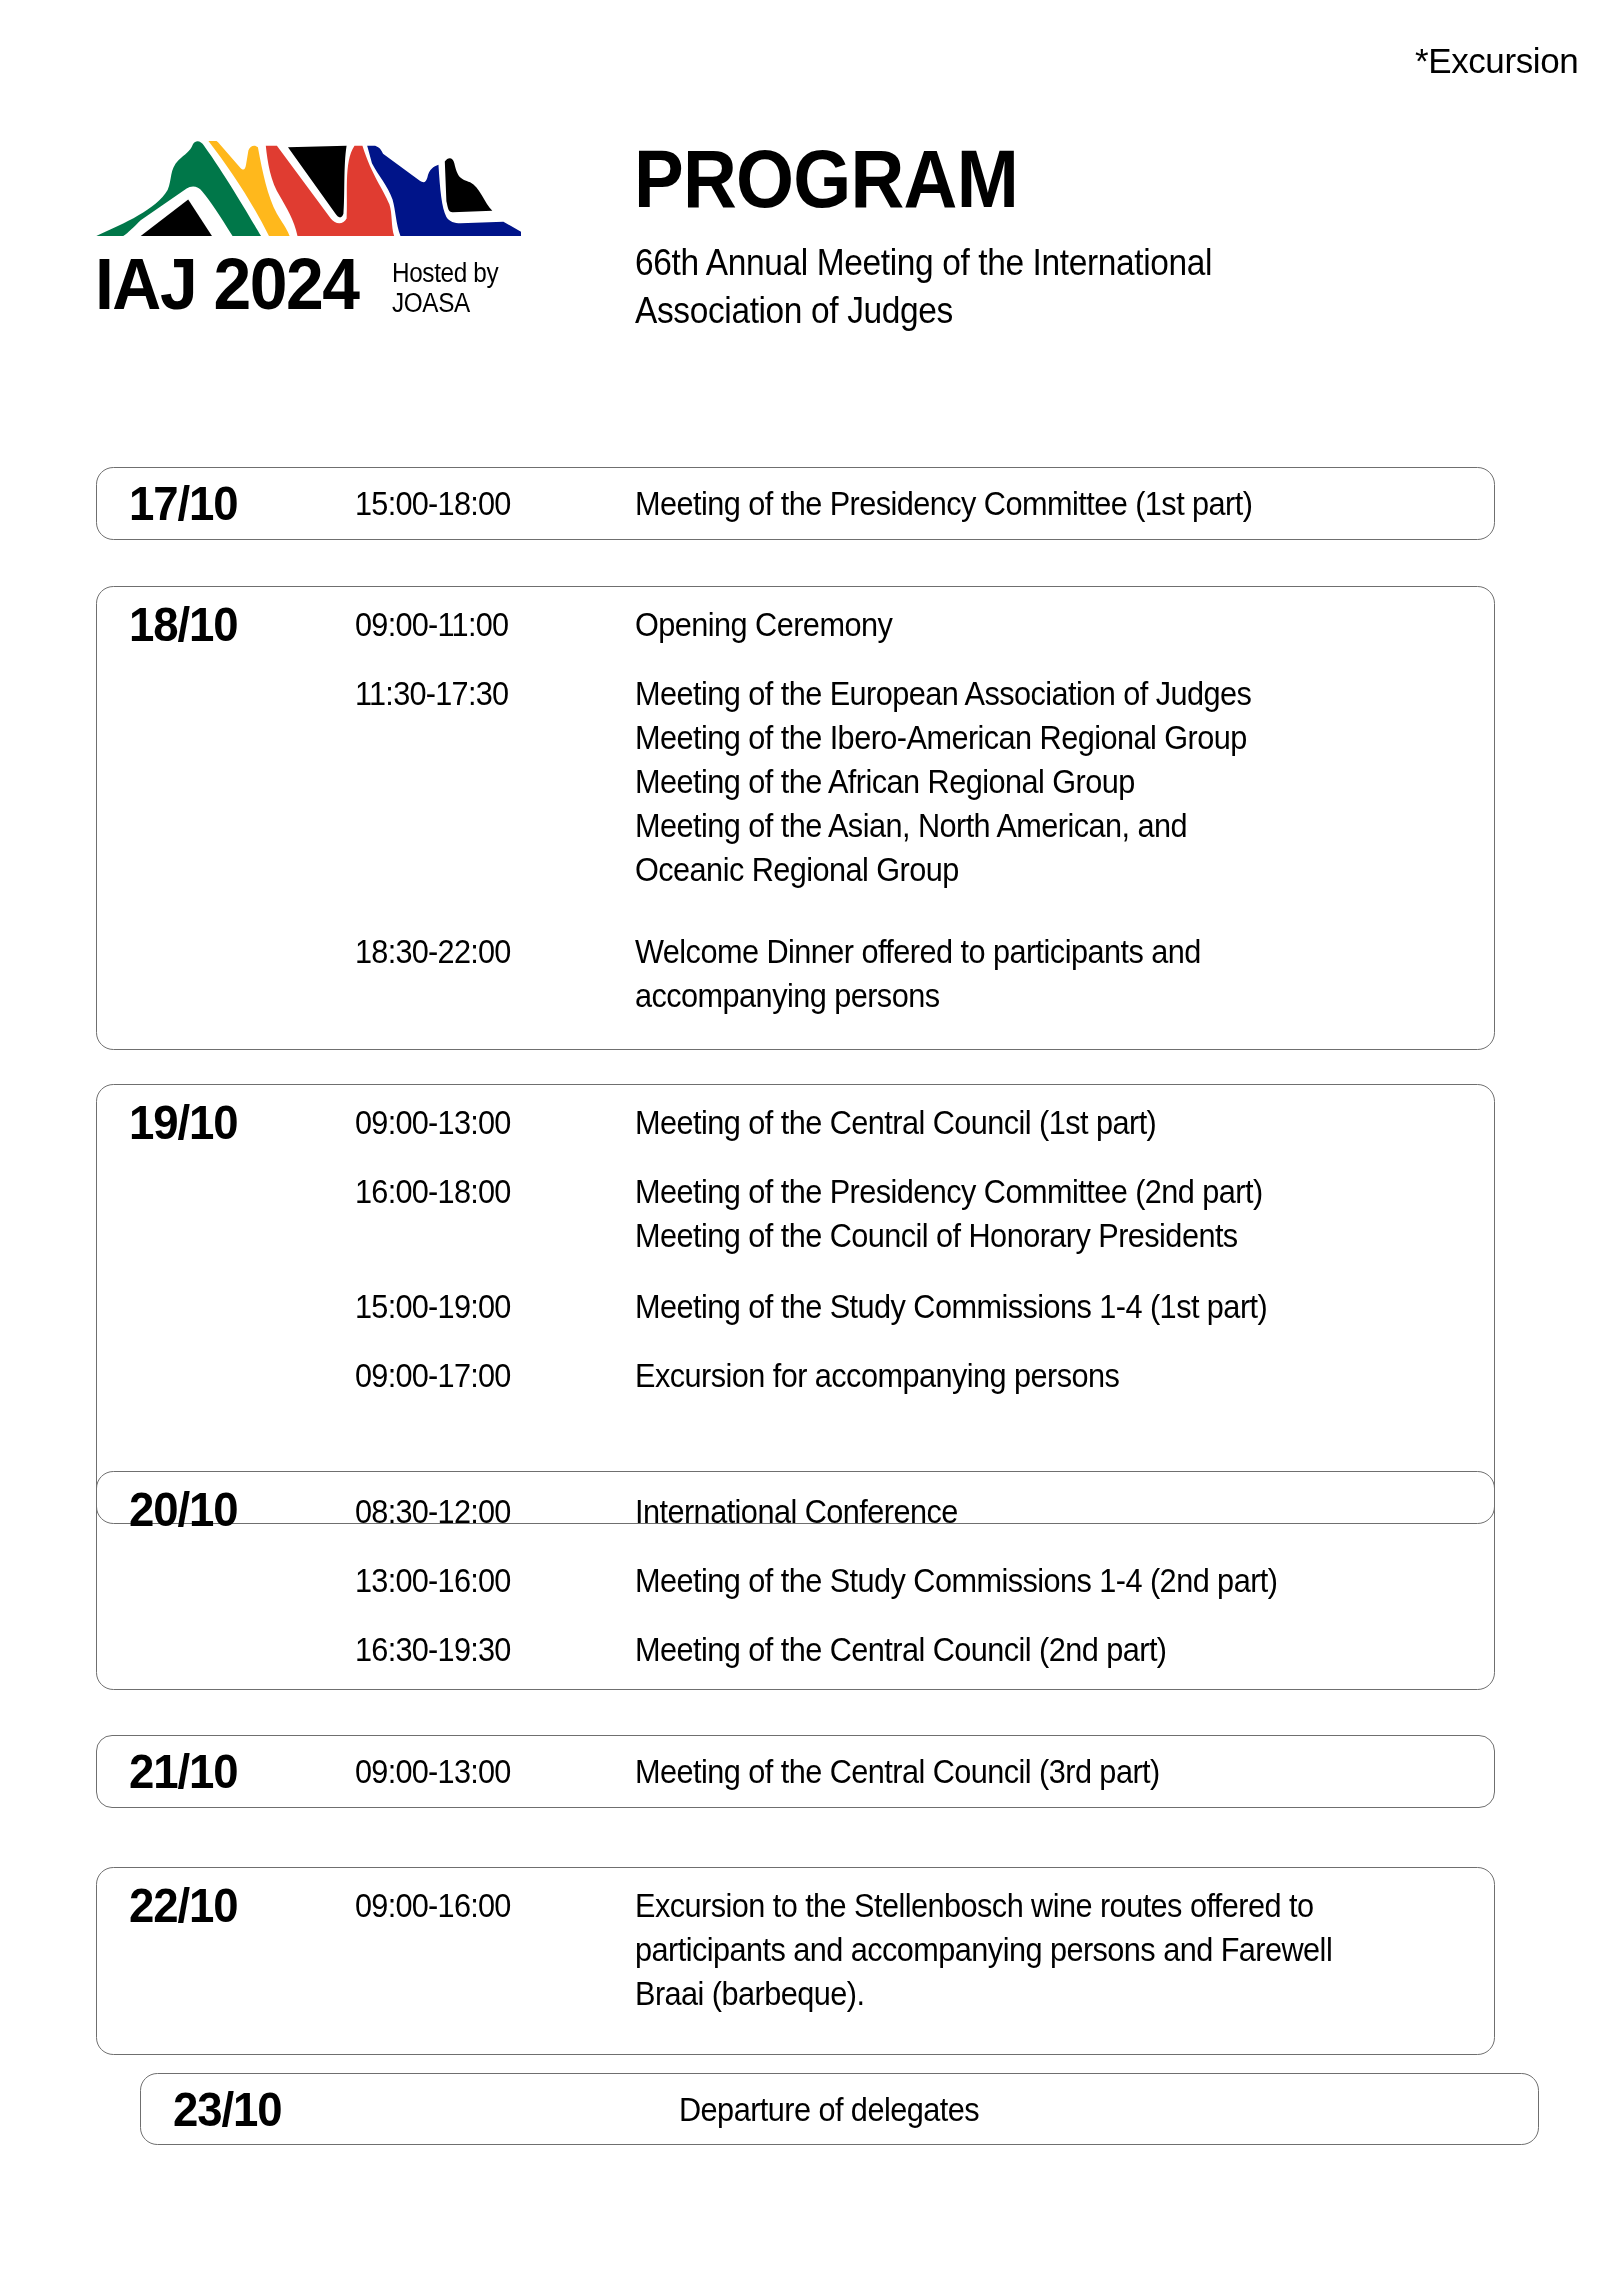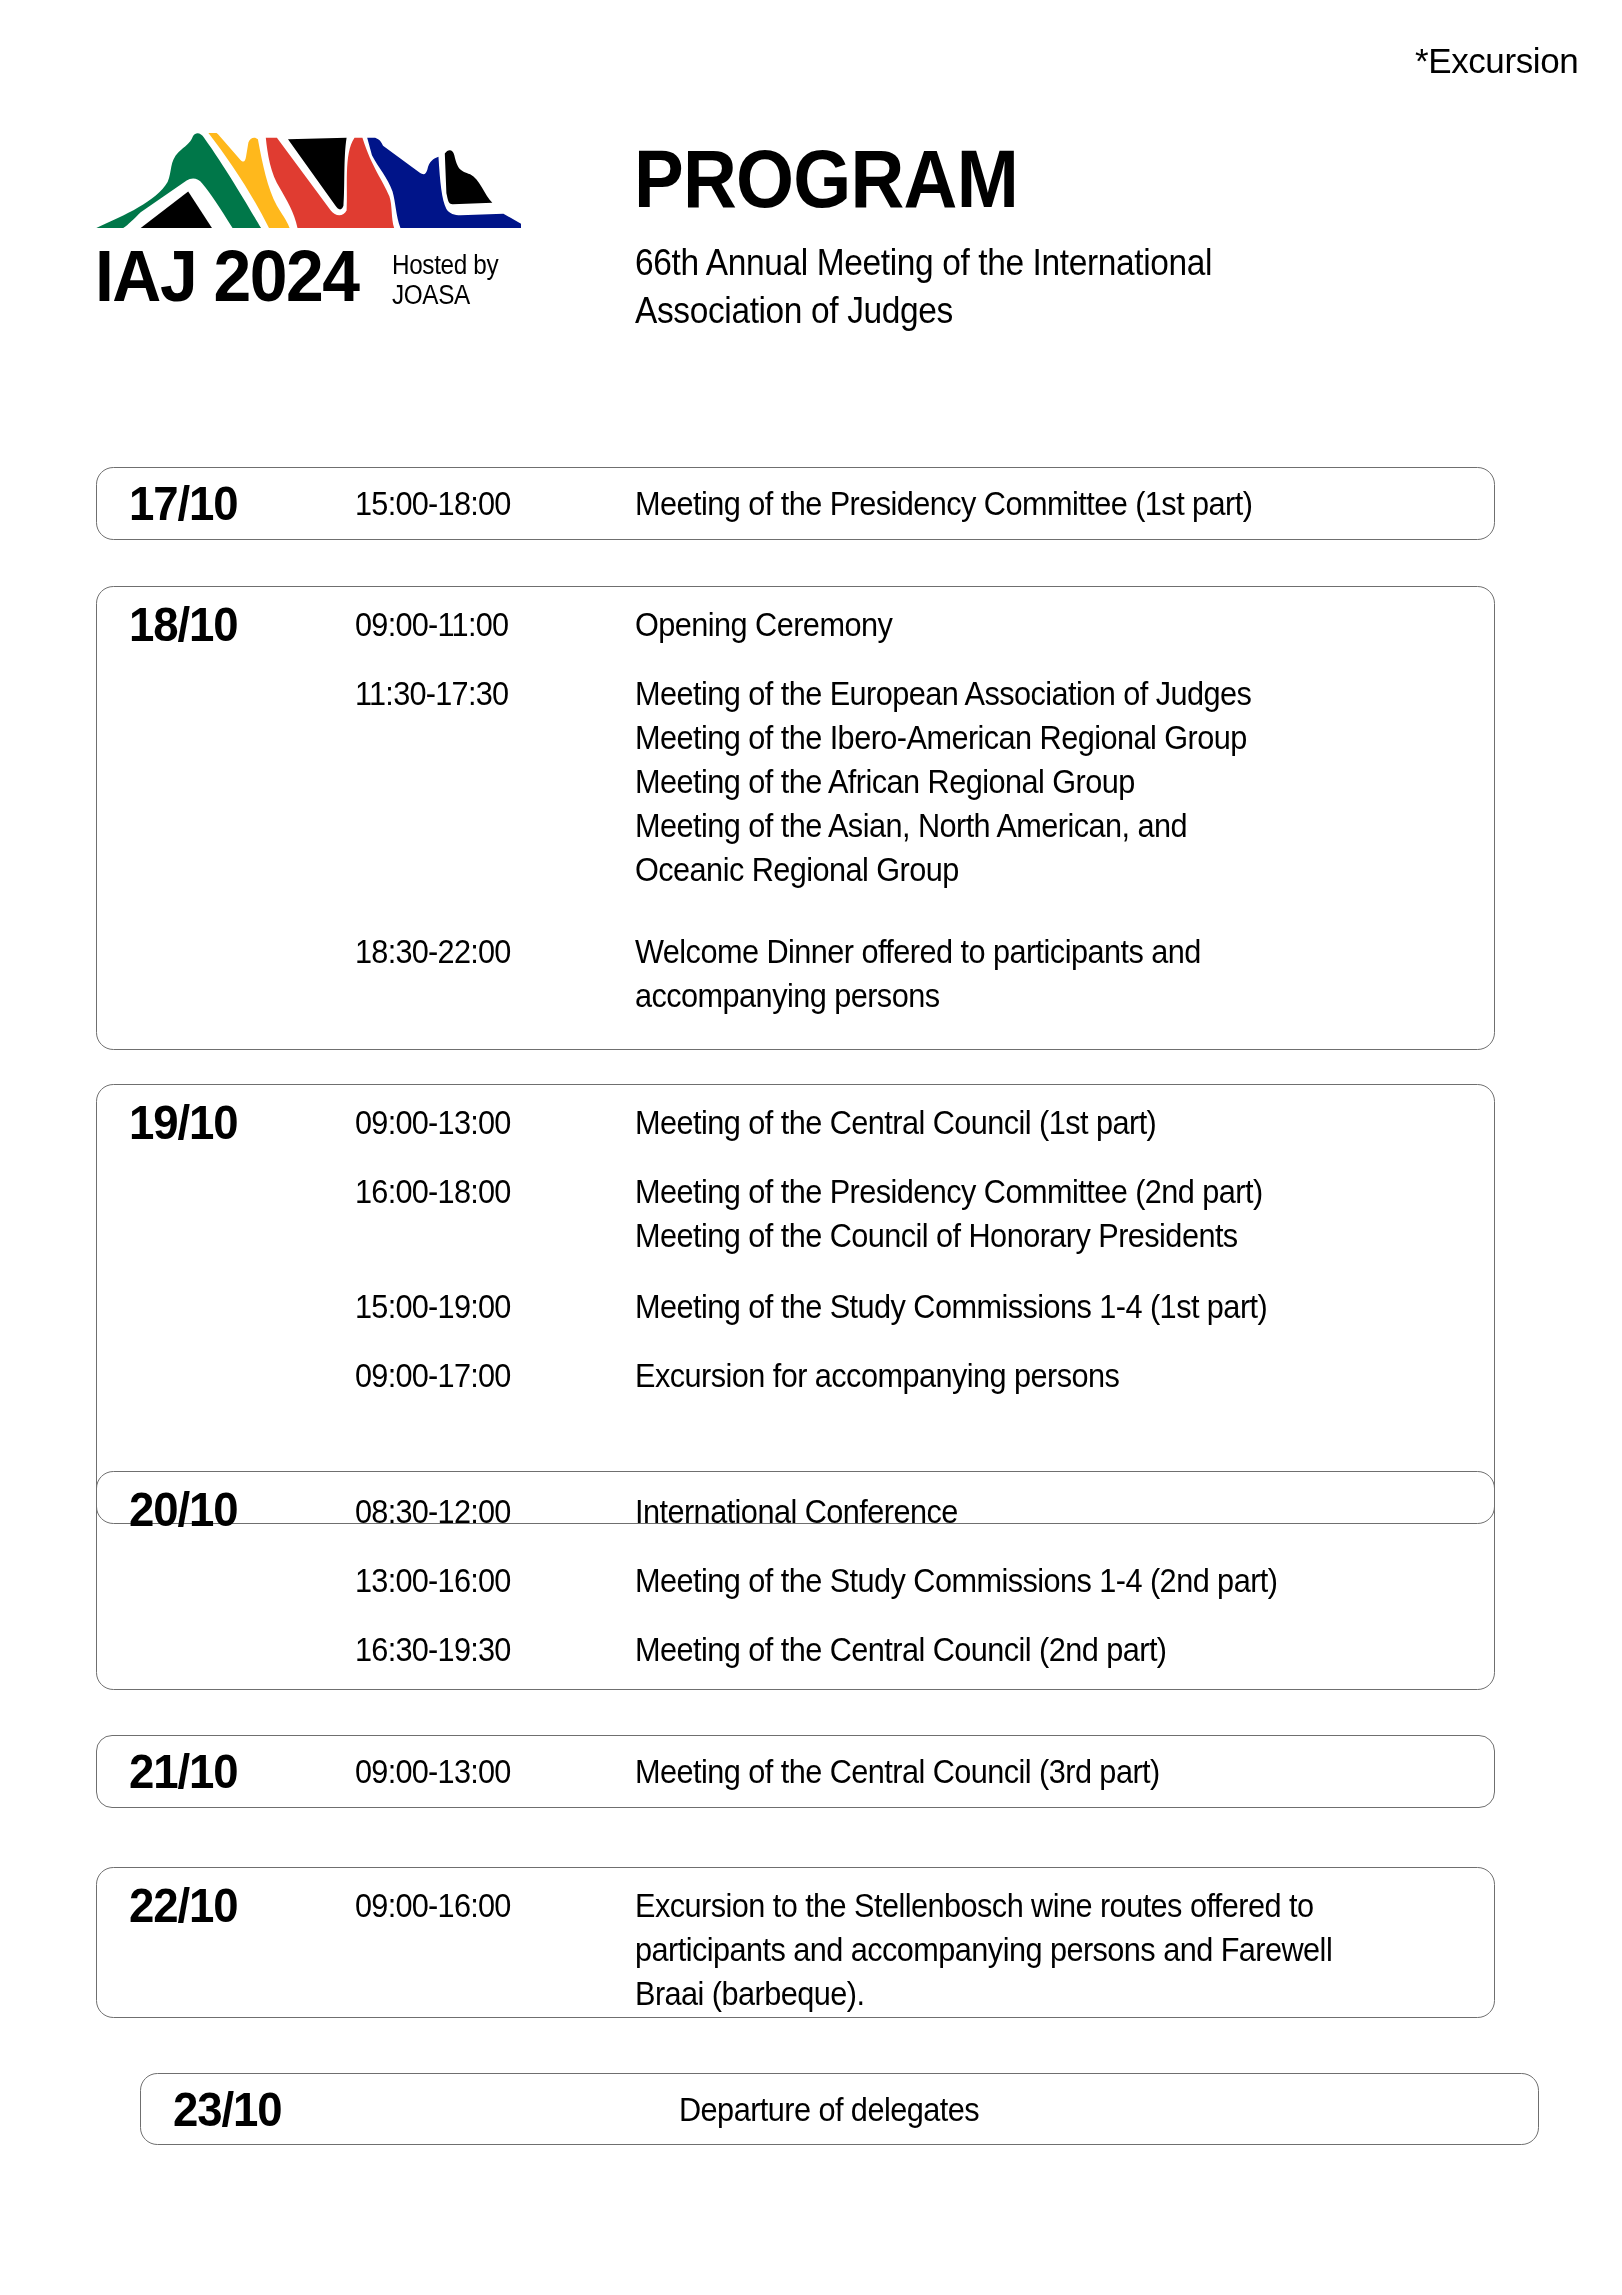--- a/index.html
+++ b/index.html
@@ -4,21 +4,21 @@
   <style>
     html, body { margin: 0; padding: 0; background: #ffffff; }
     body {
       width: 1623px; height: 2295px; position: relative; overflow: hidden;
       font-family: "Liberation Sans", "DejaVu Sans", sans-serif; color: #000;
     }
     .tentative {
       position: absolute; left: 1415px; top: 41px;
       font-size: 35px; line-height: 40px; letter-spacing: -0.4px;
     }
-    .logo { position: absolute; left: 93px; top: 133px; width: 428px; height: 198px; }
+    .logo { position: absolute; left: 93px; top: 141px; width: 428px; height: 198px; }
     .logo svg { position: absolute; left: 0; top: 0; }
     .logo-title {
       position: absolute; left: 2.4px; top: 103px;
       font-size: 73px; font-weight: bold; line-height: 79px; letter-spacing: -1.6px;
       transform: scaleX(0.93); transform-origin: left top;
     }
     .logo-host {
       position: absolute; left: 299px; top: 117px;
       font-size: 27px; line-height: 30px; letter-spacing: -0.4px;
       transform: scaleX(0.9); transform-origin: left top;
@@ -182,21 +182,21 @@
 <div class="day" style="top:1735px;height:73px;border-radius:16px;">
   <div class="date" style="top:8px;">21/10</div>
   <div class="row" style="top:13.5px;">
     <div class="time">09:00-13:00</div>
     <div class="event">
       <div>Meeting of the Central Council (3rd part)</div>
     </div>
   </div>
 </div>
 
-<div class="day" style="top:1867px;height:151px;">
+<div class="day" style="top:1867px;height:188px;">
   <div class="date" style="top:9.5px;">22/10</div>
   <div class="row" style="top:16px;">
     <div class="time">09:00-16:00</div>
     <div class="event">
       <div>Excursion to the Stellenbosch wine routes offered to</div>
       <div>participants and accompanying persons and Farewell</div>
       <div>Braai (barbeque).</div>
     </div>
   </div>
 </div>

